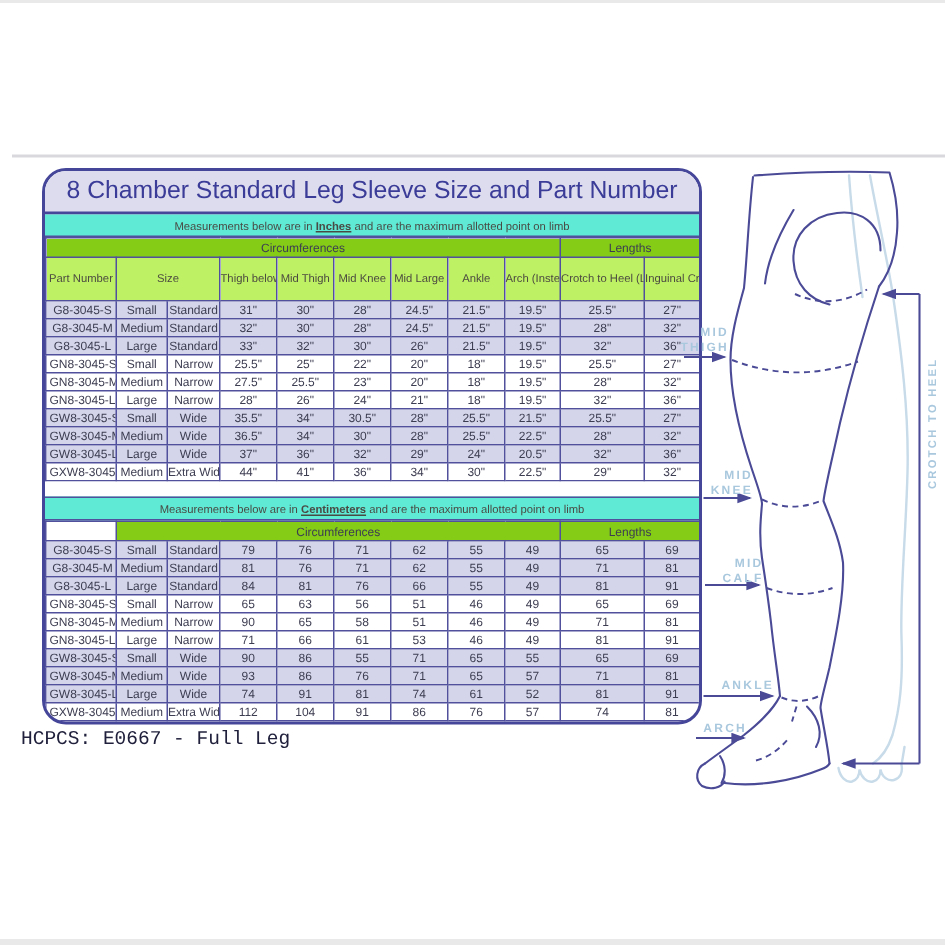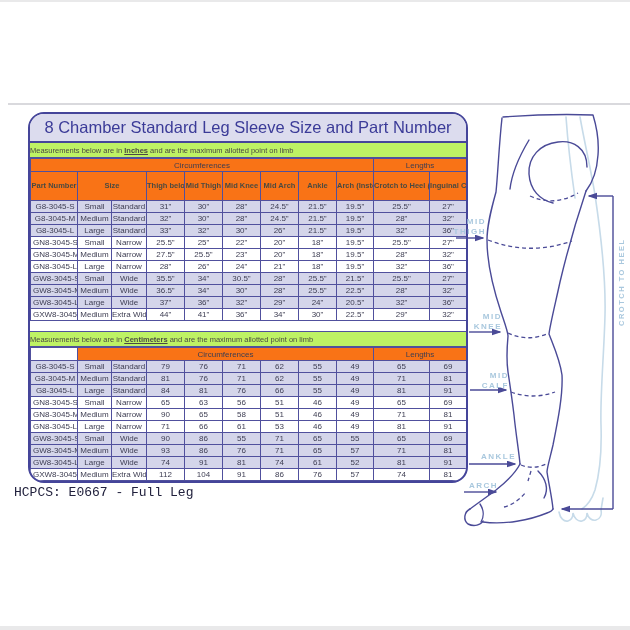--- a/index.html
+++ b/index.html
@@ -14,37 +14,36 @@
     position:absolute; left:10px; top:112px; width:440px;
     border:2px solid #45459a; border-radius:16px; overflow:hidden;
     background:#ffffff; box-sizing:border-box;margin-left:18px;
   }
   .chart-title {
     height:27px; background:#dcdcee; border-bottom:2px solid #45459a;
     display:flex; align-items:center; justify-content:center;
     color:#3b3b98; font-size:16.5px; white-space:nowrap;
   }
   .note {
-    height:14px; display:flex; align-items:center; justify-content:flex-start;
+    height:14px; display:flex; align-items:center; justify-content:center;
     font-size:7.5px; color:#4a4a45; border-bottom:1px solid #50509d;
-    background:#bef264; white-space:pre;
+    background:#5eead4; white-space:pre;
   }
   .note b { text-decoration:underline; }
 
   table { border-collapse:collapse; table-layout:fixed; width:436px; }
   td {
     border:1px solid #50509d; padding:0; font-size:7.5px; color:#3d3d52;
     text-align:center; overflow:hidden; vertical-align:middle;
   }
-  tr.banner td { height:12px; background:#f97316; }
+  tr.banner td { height:12px; background:#84cc16; }
   tr.banner td.blank { background:#fff; }
   tr.colhead td {
-    background:#f97316; height:28px; line-height:8.5px; color:#4c4a40;
+    background:#bef264; height:28px; line-height:8.5px; color:#4c4a40;
     font-size:7.5px;
-    font-weight:bold;
   }
   tbody td { height:11px; font-size:8px; line-height:11px; white-space:nowrap; }
   tbody td.part { text-align:center; padding-left:2px; }
   tbody tr.shaded td { background:#d4d5ea; }
   .gap { height:10px; background:#fff; }
 
   .hcpcs {
     position:absolute; left:14px; top:485px;
     font-family:Liberation Mono, monospace; font-size:13px; color:#20203c;
   }
@@ -81,21 +80,21 @@
       <tr class="banner">
         <td colspan="9">Circumferences</td>
         <td colspan="2">Lengths</td>
       </tr>
       <tr class="colhead">
         <td>Part Number</td>
         <td colspan="2">Size</td>
         <td>Thigh below Crotch</td>
         <td>Mid Thigh</td>
         <td>Mid Knee</td>
-        <td>Mid Arch</td>
+        <td>Mid Large</td>
         <td>Ankle</td>
         <td>Arch (Instep)</td>
         <td>Crotch to Heel (Length)</td>
         <td>Inguinal Crease</td>
       </tr>
     </tbody>
     <tbody>
         <tr class="shaded">
           <td class="part">G8-3045-S</td>
           <td>Small</td>

